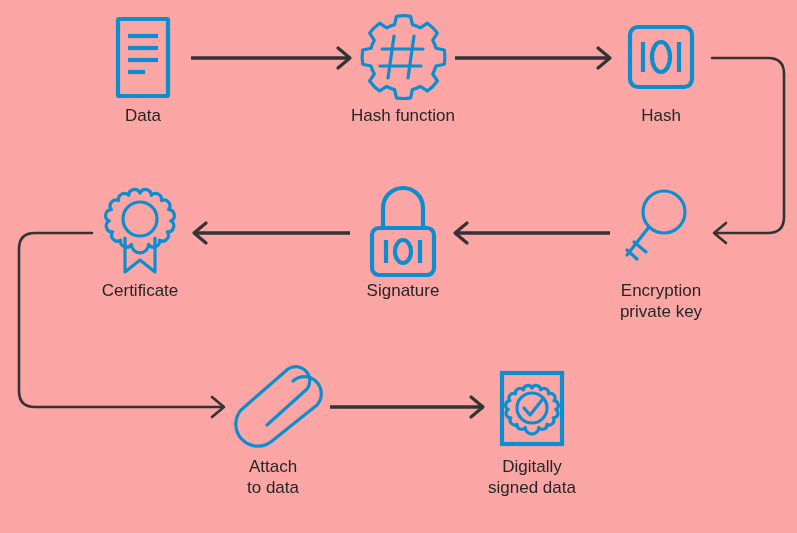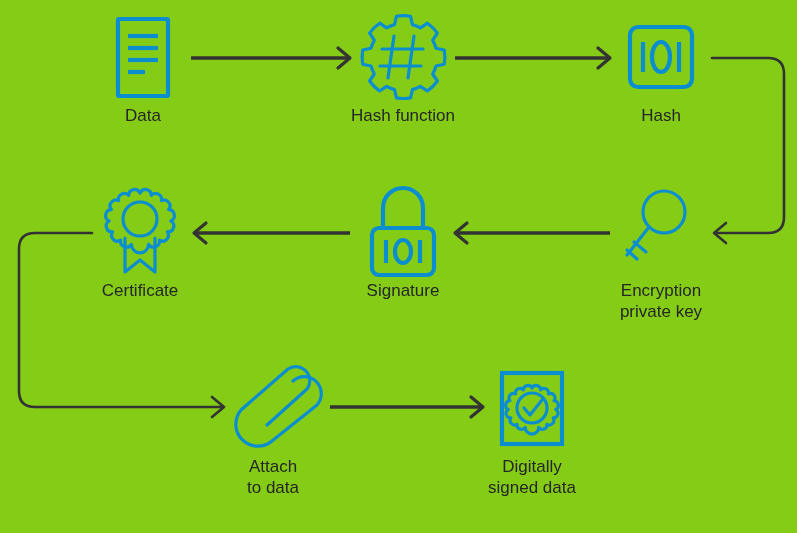--- a/index.html
+++ b/index.html
@@ -8,21 +8,21 @@
     padding: 0;
     background: #ffffff;
   }
   body {
     font-family: "Liberation Sans", sans-serif;
   }
   #diagram-root {
     position: relative;
     width: 797px;
     height: 533px;
-    background: #84cc16;
+    background: #fca5a5;
     overflow: hidden;
   }
   #diagram-svg {
     display: block;
     width: 797px;
     height: 533px;
   }
   .node-label {
     font-family: "Liberation Sans", sans-serif;
     font-size: 17px;

